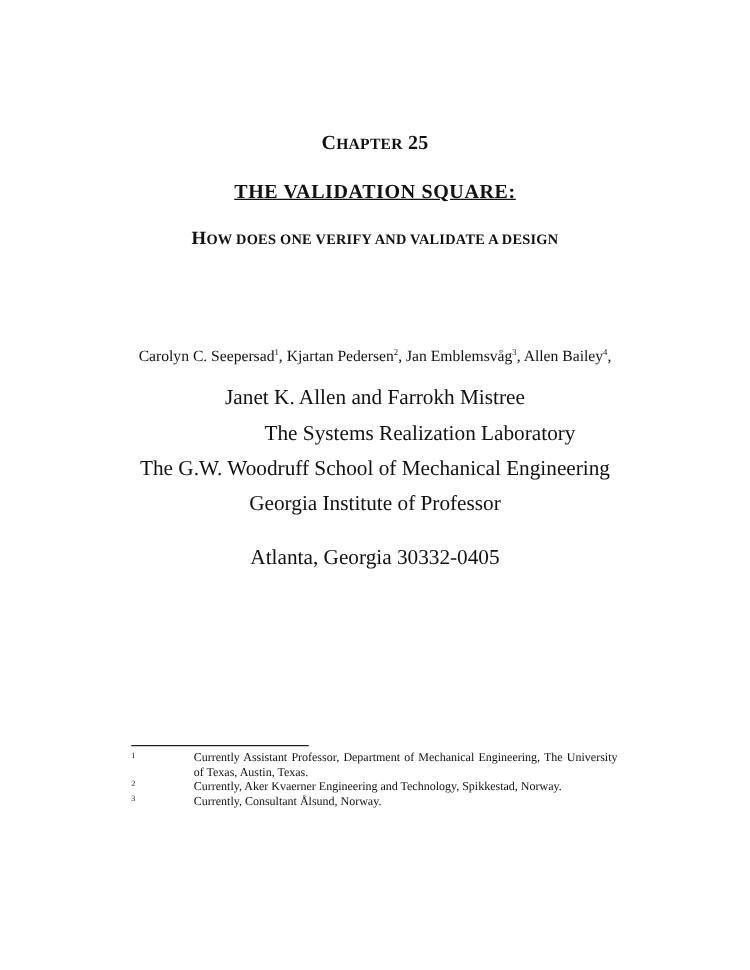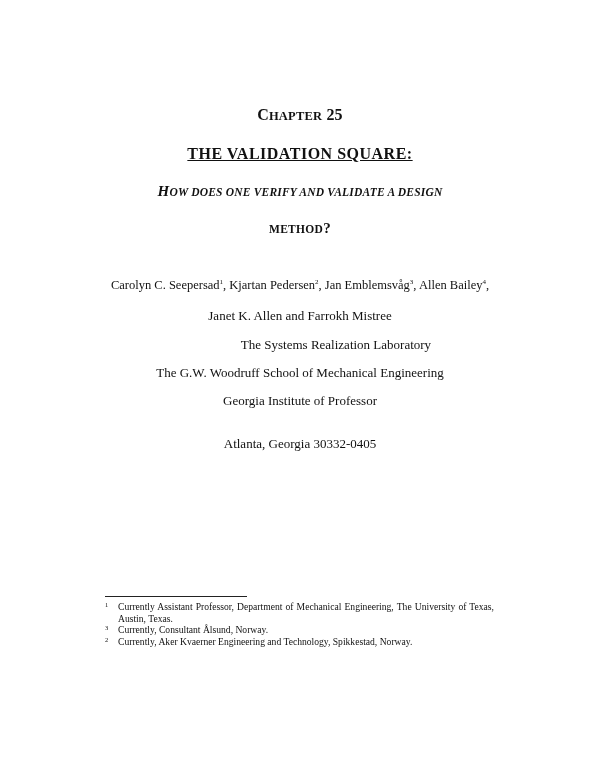--- a/index.html
+++ b/index.html
@@ -41,41 +41,40 @@
       font-weight: bold;
       font-size: 16px;
       letter-spacing: 0.5px;
       text-decoration: underline;
     }
     .subtitle1 {
       top: 183px;
       font-weight: bold;
       font-size: 11.5px;
       letter-spacing: 0.2px;
-      font-style: italic;
     }
     .subtitle1 .cap { font-size: 15px; }
     .subtitle2 {
       top: 220px;
       font-weight: bold;
       font-size: 11.5px;
       letter-spacing: 0.3px;
     }
     .subtitle2 .cap { font-size: 15px; }
     .authors {
       top: 278px;
       font-size: 12.5px;
     }
     .authors sup {
       font-size: 7px;
       vertical-align: 5px;
       line-height: 0;
     }
     .affil {
-      font-size: 13px;
+      font-size: 17px;
     }
     .authors2 { top: 308px; }
     .lab { top: 337px; padding-left: 36px; }
     .school { top: 365px; }
     .inst { top: 393px; }
     .addr { top: 436px; }
 
     .fn-rule {
       position: absolute;
       left: 105px;
@@ -96,63 +95,60 @@
       position: relative;
       padding-left: 13px;
       text-align: justify;
     }
     .fn .num {
       position: absolute;
       left: 0;
       top: -2px;
       font-size: 6.5px;
     }
-    .fn .body { display: block; }
+    .fn .body { display: block; margin-left: 37px; }
     .fn.last .body { text-align-last: left; }
   </style>
 </head>
 <body>
 
 <div class="page">
 
   <div class="center-line chapter">
     <span class="sc-big">C</span><span class="sc-small">HAPTER</span>
     <span>25</span>
   </div>
 
   <div class="center-line title">THE VALIDATION SQUARE:</div>
 
   <div class="center-line subtitle1">
     <span class="cap">H</span><span>OW DOES ONE VERIFY AND VALIDATE A DESIGN</span>
   </div>
 
-  <div class="center-line subtitle2">
-    <span>METHOD</span><span class="cap">?</span>
-  </div>
 
   <div class="center-line authors">
     <span>Carolyn C. Seepersad</span><sup>1</sup><span>, </span><span>Kjartan Pedersen</span><sup>2</sup><span>, </span><span>Jan Emblemsvåg</span><sup>3</sup><span>, </span><span>Allen Bailey</span><sup>4</sup><span>,</span>
   </div>
 
   <div class="center-line affil authors2">Janet K. Allen and Farrokh Mistree</div>
   <div class="center-line affil lab">The Systems Realization Laboratory</div>
   <div class="center-line affil school">The G.W. Woodruff School of Mechanical Engineering</div>
   <div class="center-line affil inst">Georgia Institute of Professor</div>
   <div class="center-line affil addr">Atlanta, Georgia 30332-0405</div>
 
   <div class="fn-rule"></div>
 
   <div class="footnotes">
     <div class="fn">
       <span class="num">1</span>
       <span class="body">Currently Assistant Professor, Department of Mechanical Engineering, The University of Texas, Austin, Texas.</span>
     </div>
     <div class="fn">
+      <span class="num">2</span>
+      <span class="body">Currently, Aker Kvaerner Engineering and Technology, Spikkestad, Norway.</span>
+    </div>
+    <div class="fn">
       <span class="num">3</span>
       <span class="body">Currently, Consultant Ålsund, Norway.</span>
-    </div>
-    <div class="fn">
-      <span class="num">2</span>
-      <span class="body">Currently, Aker Kvaerner Engineering and Technology, Spikkestad, Norway.</span>
     </div>
   </div>
 
 </div>
 
 </body></html>

